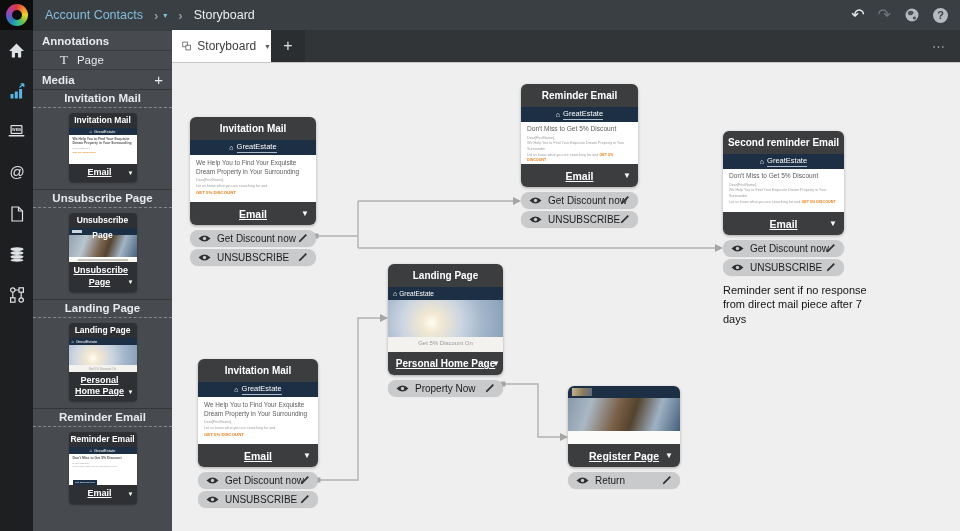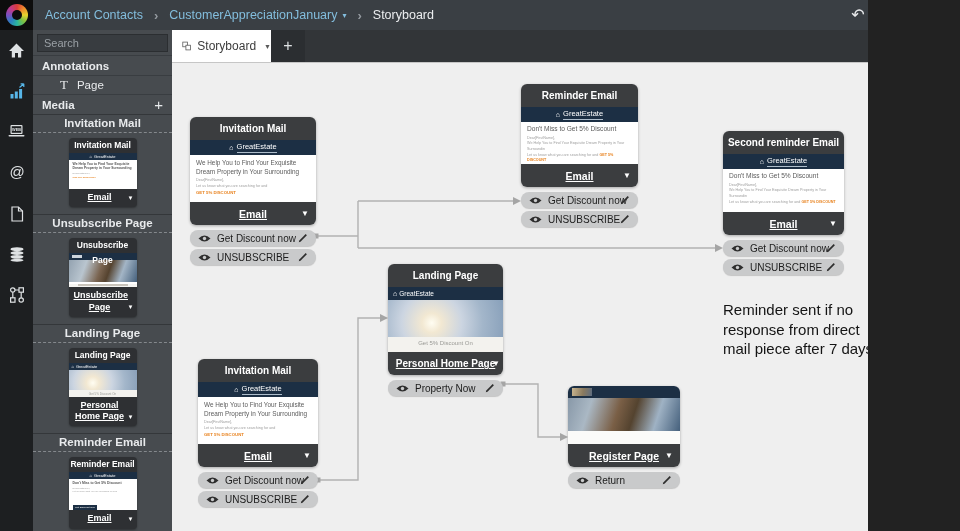--- a/index.html
+++ b/index.html
@@ -1,17 +1,17 @@
 <!DOCTYPE html>
 <html><head>
 <meta charset="utf-8">
 <style>
   * { margin:0; padding:0; box-sizing:border-box; }
   html,body { background:#222; }
-  .app { position:relative; width:868px; height:531px; overflow:hidden;
+  .app { position:relative; width:960px; height:531px; overflow:hidden;
          font-family:"Liberation Sans", sans-serif; background:#c4b5fd; }
 
   
   .topbar { position:absolute; left:0; top:0; width:960px; height:30px;
             background:#3a3f44; display:flex; align-items:center; z-index:6; }
   .logo-box { width:33px; height:30px; background:#0d0d0d; display:flex;
               align-items:center; justify-content:center; flex:none; }
   .logo-spiral { width:22px; height:22px; border-radius:50%; position:relative;
     background:conic-gradient(#d93b3b,#ef8a2c,#e8d42e,#7ac143,#2bb5a0,#2b7fc1,#7a4fc1,#c13b8a,#d93b3b); }
   .logo-spiral::after { content:""; position:absolute; inset:6px; background:#0d0d0d; border-radius:50%; }
@@ -123,36 +123,35 @@
     background:linear-gradient(108deg,#8898a8 0%,#aab8c4 20%,#7a5f46 44%,#54432f 58%,#9fb2c4 78%,#45607c 100%); }
   .fin-strip { height:13px; background:#fbfbf9; }
 
   
   .rowpill { height:16px; background:#c9cacb; border-radius:8px; display:flex; align-items:center;
              gap:6px; padding:0 8px; font-size:10px; color:#1c1c1c; position:relative;
              box-shadow:0 1px 1px rgba(0,0,0,.18); }
   .rowpill + .rowpill { margin-top:3px; }
   .rowpill .pencil { position:absolute; right:8px; }
 
-  .annotation { position:absolute; left:723px; top:300px; width:152px; font-size:15px;
+  .annotation { position:absolute; left:723px; top:283px; width:152px; font-size:11px;
                 color:#141414; line-height:1.3; z-index:3; }
 </style>
 </head>
 <body>
 
 <div class="app">
 
   <div class="topbar">
     <div class="logo-box">
       <div class="logo-spiral"></div>
     </div>
     <div class="crumbs">
       <span class="crumb-blue">Account Contacts</span>
       <span class="crumb-sep">›</span>
-      <span class="crumb-blue">CustomerAppreciationJanuary</span>
       <span class="crumb-caret">▾</span>
       <span class="crumb-sep">›</span>
       <span class="crumb-white">Storyboard</span>
     </div>
     <div class="top-icons">
       <span class="glyph-undo">↶</span>
       <span class="glyph-redo">↷</span>
       <svg width="16" height="16" viewBox="0 0 16 16">
         <circle cx="8" cy="8" r="6.5" fill="#b5bac0"></circle>
         <path d="M4 5 q2 -2 4 -1 q2.5 1 1 3 q-2 2 -4 1 q-2 -1 -1 -3 Z M9 10 q2 -1 3 0.5 q0.5 1.5 -1.5 2 q-2 0.3 -1.5 -2.5 Z" fill="#4c5156"></path>
@@ -207,21 +206,20 @@
         <circle cx="3.8" cy="3" r="2.2"></circle>
         <rect x="10" y="0.8" width="4.4" height="4.4"></rect>
         <rect x="1.6" y="10.8" width="4.4" height="4.4"></rect>
         <circle cx="12.2" cy="13" r="2.2"></circle>
         <path d="M3.8 5.2 V10.8 M12.2 5.2 V10.8 M6 3 H10"></path>
       </svg>
     </span>
   </div>
 
   <div class="sidebar">
-    <input class="search-input" type="text" placeholder="Search" style="">
     <div class="side-head">
       <span>Annotations</span>
     </div>
     <div class="text-item">
       <span class="text-T">T</span>
       <span>Page</span>
     </div>
     <div class="side-head">
       <span>Media</span>
       <span class="media-plus">+</span>

